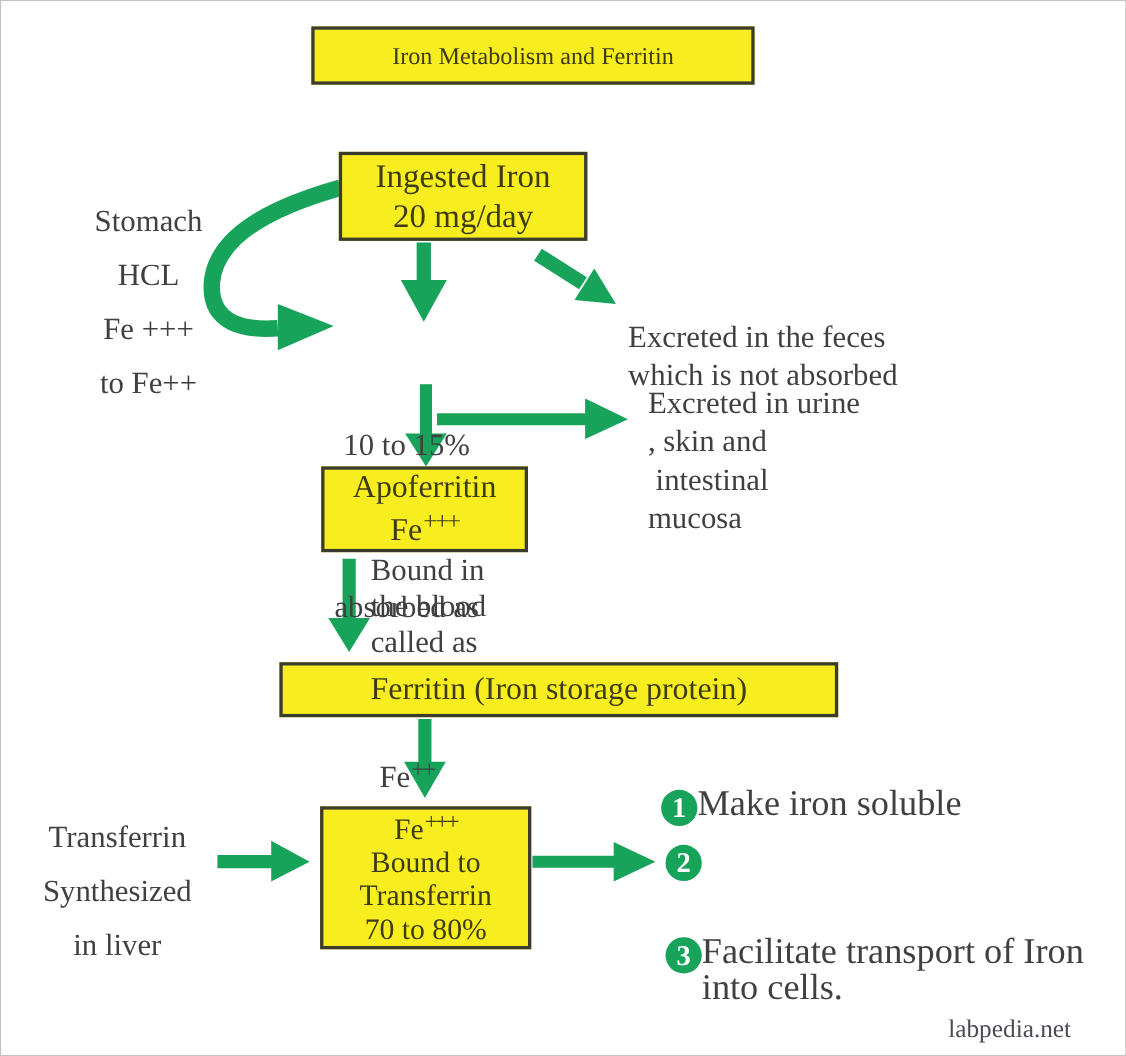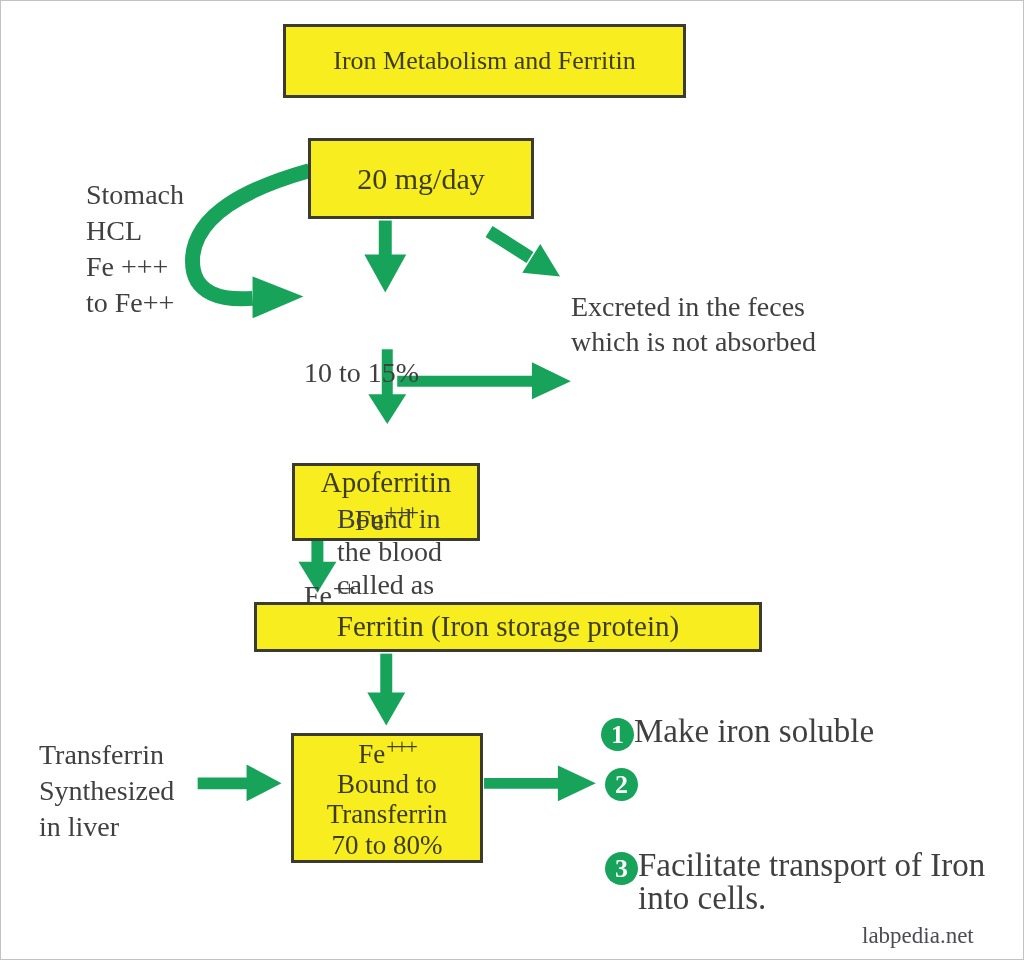--- a/index.html
+++ b/index.html
@@ -42,21 +42,21 @@
     align-items: center;
     justify-content: center;
     text-align: center;
     line-height: 1.17;
   }
   .label {
     position: absolute;
     white-space: pre-wrap;
     color: var(--body-text);
   }
-  .fs28 { font-size: 28px; line-height: 36px; }
+  .fs28 { font-size: 28px; line-height: 49px; text-align: center; }
   .fs28t { font-size: 28px; line-height: 35px; }
   .sup {
     font-size: 0.78em;
     vertical-align: 0.42em;
     letter-spacing: -2px;
     margin-left: 1px;
   }
   .func-item {
     position: absolute;
     display: flex;
@@ -135,44 +135,49 @@
       <line x1="197" y1="784" x2="248" y2="784" stroke-width="12"></line>
       <polygon points="246,765 246,802 281,784"></polygon>
     </g>
 
     <g>
       <line x1="484" y1="784" x2="560" y2="784" stroke-width="11"></line>
       <polygon points="558,766 558,802 596,784"></polygon>
     </g>
   </svg>
 
-  <div class="ybox" style="left:282px; top:23px; width:403px; height:74px; font-size:26px;">
+  <div class="ybox" style="left:282px; top:23px; width:403px; height:53px; font-size:22px;">
     <span>Iron Metabolism and Ferritin</span>
   </div>
 
   <div class="ybox" style="left:307px; top:137px; width:226px; height:81px; font-size:30px;">
+    <div>Ingested Iron</div>
     <div>20 mg/day</div>
   </div>
 
   <div class="label fs28" style="left:85px; top:176px;">Stomach
 HCL
 Fe +++
 to Fe++</div>
 
   <div class="label fs28" style="left:303px; top:282px;">
     <div>10 to 15%</div>
     <div>absorbed as</div>
     <div><span>Fe</span><span class="sup">++</span></div>
   </div>
 
   <div class="label fs28t" style="left:570px; top:251px;margin-top:37px;">Excreted in the feces
 which is not absorbed</div>
 
-
-  <div class="ybox" style="left:291px; top:423px; width:188px; height:78px; font-size:29px;margin-top:39px;">
+  <div class="label fs28t" style="left:588px; top:348px;">Excreted in urine
+, skin and
+ intestinal
+mucosa</div>
+
+  <div class="ybox" style="left:291px; top:423px; width:188px; height:78px; font-size:29px;">
     <div>Apoferritin</div>
     <div><span>Fe</span><span class="sup">+++</span></div>
   </div>
 
   <div class="label" style="left:336px; top:501px; font-size:28px; line-height:33px;">Bound in
 the blood
 called as</div>
 
   <div class="ybox" style="left:253px; top:601px; width:508px; height:50px; font-size:29px;">
     <span>Ferritin (Iron storage protein)</span>

